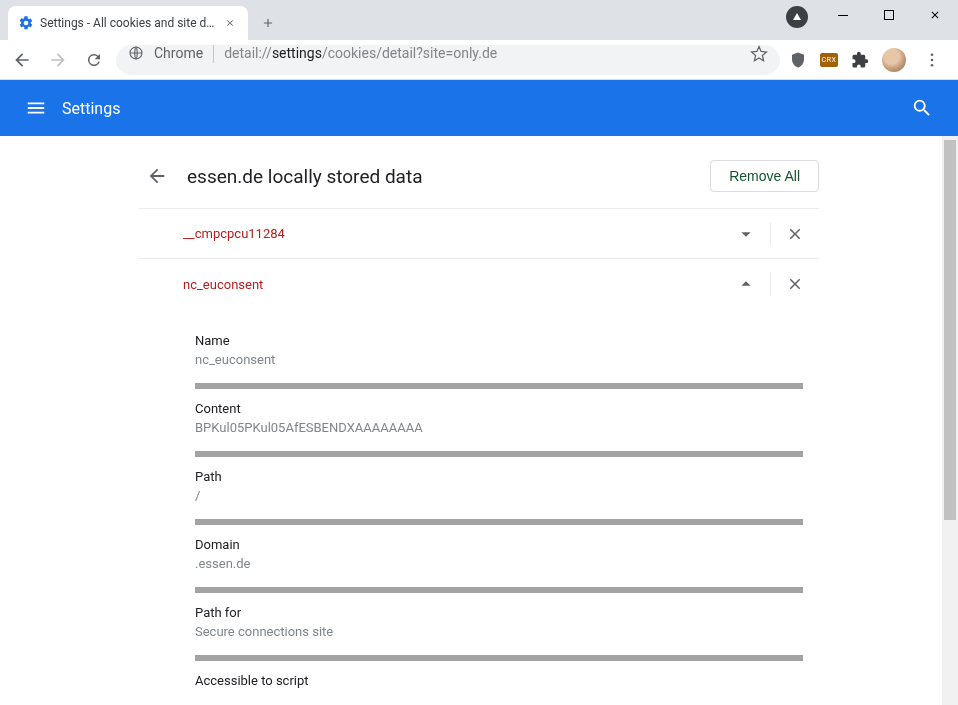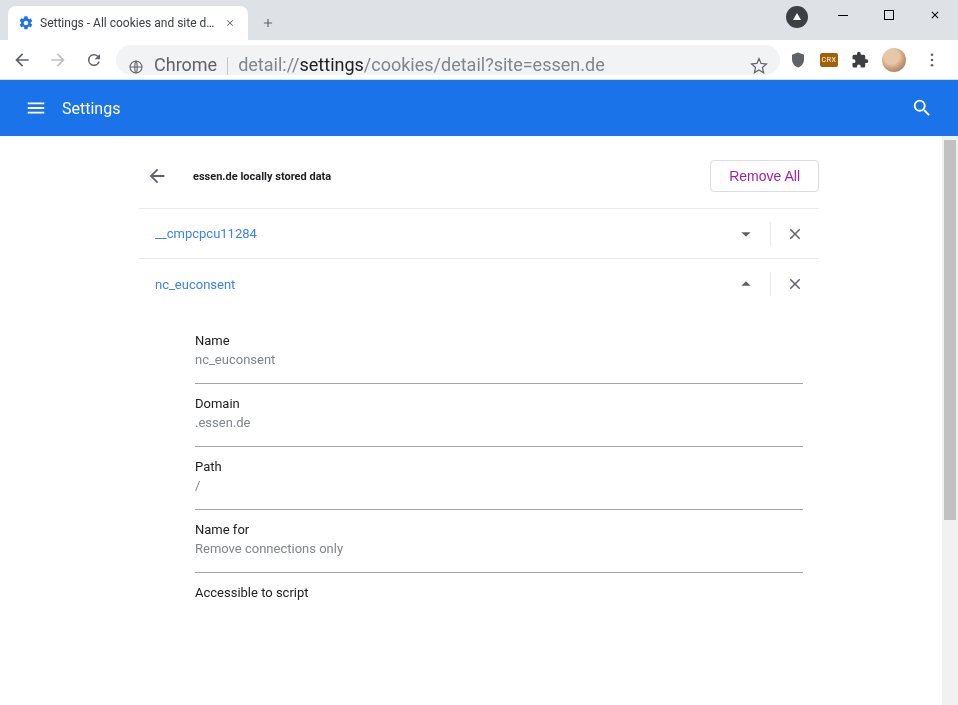--- a/index.html
+++ b/index.html
@@ -14,21 +14,21 @@
 .tab .tab-close { width: 16px; height: 16px; display: inline-flex; align-items: center; justify-content: center; color: #5f6368; border-radius: 50%; }
 .newtab { width: 28px; height: 28px; display: inline-flex; align-items: center; justify-content: center; margin-left: 6px; margin-bottom: 3px; color: #5f6368; border-radius: 50%; cursor: pointer; }
 .win-controls { position: absolute; right: 0; top: 0; display: flex; }
 .win-controls > div { width: 46px; height: 30px; display: inline-flex; align-items: center; justify-content: center; color: #000; }
 .incog-badge { position: absolute; right: 150px; top: 6px; width: 22px; height: 22px; border-radius: 50%; background: #3c4043; display: flex; align-items: center; justify-content: center; }
 
 
 .toolbar { height: 40px; background: #fff; display: flex; align-items: center; padding: 0 8px; gap: 8px; border-bottom: 1px solid #dadce0; }
 .tb-btn { width: 28px; height: 28px; display: inline-flex; align-items: center; justify-content: center; color: #5f6368; border-radius: 50%; cursor: pointer; }
 .tb-btn.disabled { color: #c0c0c0; }
-.omnibox { flex: 1; display: flex; align-items: flex-end; height: 30px; border-radius: 15px; background: #f1f3f4; padding: 0 12px; gap: 10px; color: #5f6368; font-size: 18px; }
+.omnibox { flex: 1; display: flex; align-items: flex-start; height: 30px; border-radius: 15px; background: #f1f3f4; padding: 0 12px; gap: 10px; color: #5f6368; font-size: 14px; }
 .omnibox .lock { display: inline-flex; align-items: center; }
 .omnibox .origin { color: #5f6368; }
 .omnibox .sep { width: 1px; height: 18px; background: #c4c7c9; }
 .omnibox .url .bold { color: #202124; font-weight: 400; }
 .omnibox .url { color: #80868b; white-space: nowrap; }
 .omnibox .star { margin-left: auto; color: #5f6368; }
 .ext-area { display: flex; align-items: center; gap: 12px; padding-right: 4px; }
 .ext-ico { width: 20px; height: 20px; display: inline-flex; align-items: center; justify-content: center; color: #5f6368; }
 .ext-box { width: 18px; height: 14px; background: #a16207; border-radius: 2px; font-size: 7px; color: #fff; display: inline-flex; align-items: center; justify-content: center; letter-spacing: 0.5px; }
 .avatar { width: 24px; height: 24px; border-radius: 50%; background: radial-gradient(circle at 40% 35%, #e8c7a8 35%, #c29a76 60%, #8a6a4f 100%); }
@@ -38,31 +38,31 @@
 .settings-bar { height: 56px; background: #1a73e8; color: #fff; display: flex; align-items: center; padding: 0 16px; }
 .menu-btn { width: 40px; height: 40px; display: inline-flex; align-items: center; justify-content: center; cursor: pointer; }
 .settings-title { font-size: 16px; font-weight: 400; margin-left: 6px; }
 .search-btn { margin-left: auto; width: 40px; height: 40px; display: inline-flex; align-items: center; justify-content: center; cursor: pointer; }
 
 
 .content-wrap { height: calc(705px - 40px - 40px - 56px); overflow-y: auto; background: #fff; position: relative; }
 .content-inner { width: 680px; margin: 0 auto; padding-top: 8px; }
 .page-header { display: flex; align-items: center; height: 64px; position: relative; }
 .back-arrow { width: 36px; height: 36px; display: inline-flex; align-items: center; justify-content: center; color: #5f6368; cursor: pointer; border-radius: 50%; }
-.page-title { font-size: 11px; color: #202124; margin-left: 18px; font-weight: 700; }
-.remove-all { margin-left: auto; padding: 7px 18px; border: 1px solid #dadce0; border-radius: 4px; color: #a21caf; font-size: 14px; font-weight: 500; background: #fff; cursor: pointer; }
+.page-title { font-size: 19px; color: #202124; margin-left: 12px; font-weight: 400; }
+.remove-all { margin-left: auto; padding: 7px 18px; border: 1px solid #dadce0; border-radius: 4px; color: #14532d; font-size: 14px; font-weight: 500; background: #fff; cursor: pointer; }
 
 .cookie-list { border-top: 1px solid #e8eaed; }
 .cookie-row { display: flex; align-items: center; height: 50px; border-bottom: 1px solid #e8eaed; padding-left: 16px; }
-.cookie-row .ck-name { flex: 1; font-size: 13px; color: #3b82f6; }
+.cookie-row .ck-name { flex: 1; font-size: 13px; color: #b91c1c; margin-left: 28px; }
 .row-btn { width: 48px; height: 48px; display: inline-flex; align-items: center; justify-content: center; color: #5f6368; cursor: pointer; }
 .row-sep { width: 1px; height: 24px; background: #e8eaed; }
 
 .cookie-detail { padding: 12px 16px 0 56px; }
-.detail-block { padding: 12px 0 16px 0; border-bottom: 1px solid #a3a3a3; }
+.detail-block { padding: 12px 0 16px 0; border-bottom: 6px solid #a3a3a3; }
 .detail-label { font-size: 13px; color: #202124; margin-bottom: 4px; }
 .detail-value { font-size: 13px; color: #80868b; word-break: break-all; }
 
 
 .scroll-track { position: absolute; right: 0; top: 0; width: 16px; height: 100%; background: #f1f1f1; }
 .scroll-thumb { position: absolute; right: 2px; top: 4px; width: 12px; height: 380px; background: #c1c1c1; border-radius: 0; }
 
 
 svg { display: block; }
 </style>
@@ -131,21 +131,21 @@
   <div class="omnibox">
     <span class="lock">
       <svg width="16" height="16" viewBox="0 0 24 24">
           <circle cx="12" cy="12" r="9" fill="none" stroke="#5f6368" stroke-width="1.6"></circle>
           <path fill="none" stroke="#5f6368" stroke-width="1.6" d="M3 12h18M12 3c2.5 2.8 2.5 15.2 0 18M12 3c-2.5 2.8-2.5 15.2 0 18"></path>
         </svg>
     </span>
     <span class="origin">Chrome</span>
     <span class="sep"></span>
     <span class="url">
-      <span>detail://</span><span class="bold">settings</span><span>/cookies/detail?site=essen.de</span>
+      <span>detail://</span><span class="bold">settings</span><span>/cookies/detail?site=only.de</span>
     </span>
     <span class="star">
       <svg width="18" height="18" viewBox="0 0 24 24">
           <path fill="none" stroke="currentColor" stroke-width="1.6" d="m12 17.27 6.18 3.73-1.64-7.03L22 9.24l-7.19-.61L12 2 9.19 8.63 2 9.24l5.46 4.73L5.82 21z"></path>
         </svg>
     </span>
   </div>
   <div class="ext-area">
     <span class="ext-ico">
       <svg width="18" height="18" viewBox="0 0 24 24">
@@ -230,30 +230,34 @@
             </svg>
         </div>
       </div>
 
       <div class="cookie-detail">
         <div class="detail-block">
           <div class="detail-label">Name</div>
           <div class="detail-value">nc_euconsent</div>
         </div>
         <div class="detail-block">
+          <div class="detail-label">Content</div>
+          <div class="detail-value">BPKul05PKul05AfESBENDXAAAAAAAA</div>
+        </div>
+        <div class="detail-block">
+          <div class="detail-label">Path</div>
+          <div class="detail-value">/</div>
+        </div>
+        <div class="detail-block">
           <div class="detail-label">Domain</div>
           <div class="detail-value">.essen.de</div>
         </div>
         <div class="detail-block">
-          <div class="detail-label">Path</div>
-          <div class="detail-value">/</div>
-        </div>
-        <div class="detail-block">
-          <div class="detail-label">Name for</div>
-          <div class="detail-value">Remove connections only</div>
+          <div class="detail-label">Path for</div>
+          <div class="detail-value">Secure connections site</div>
         </div>
         <div class="detail-block" style="border-bottom:none;">
           <div class="detail-label">Accessible to script</div>
           <div class="detail-value"></div>
         </div>
       </div>
     </div>
   </div>
 </div>
 

